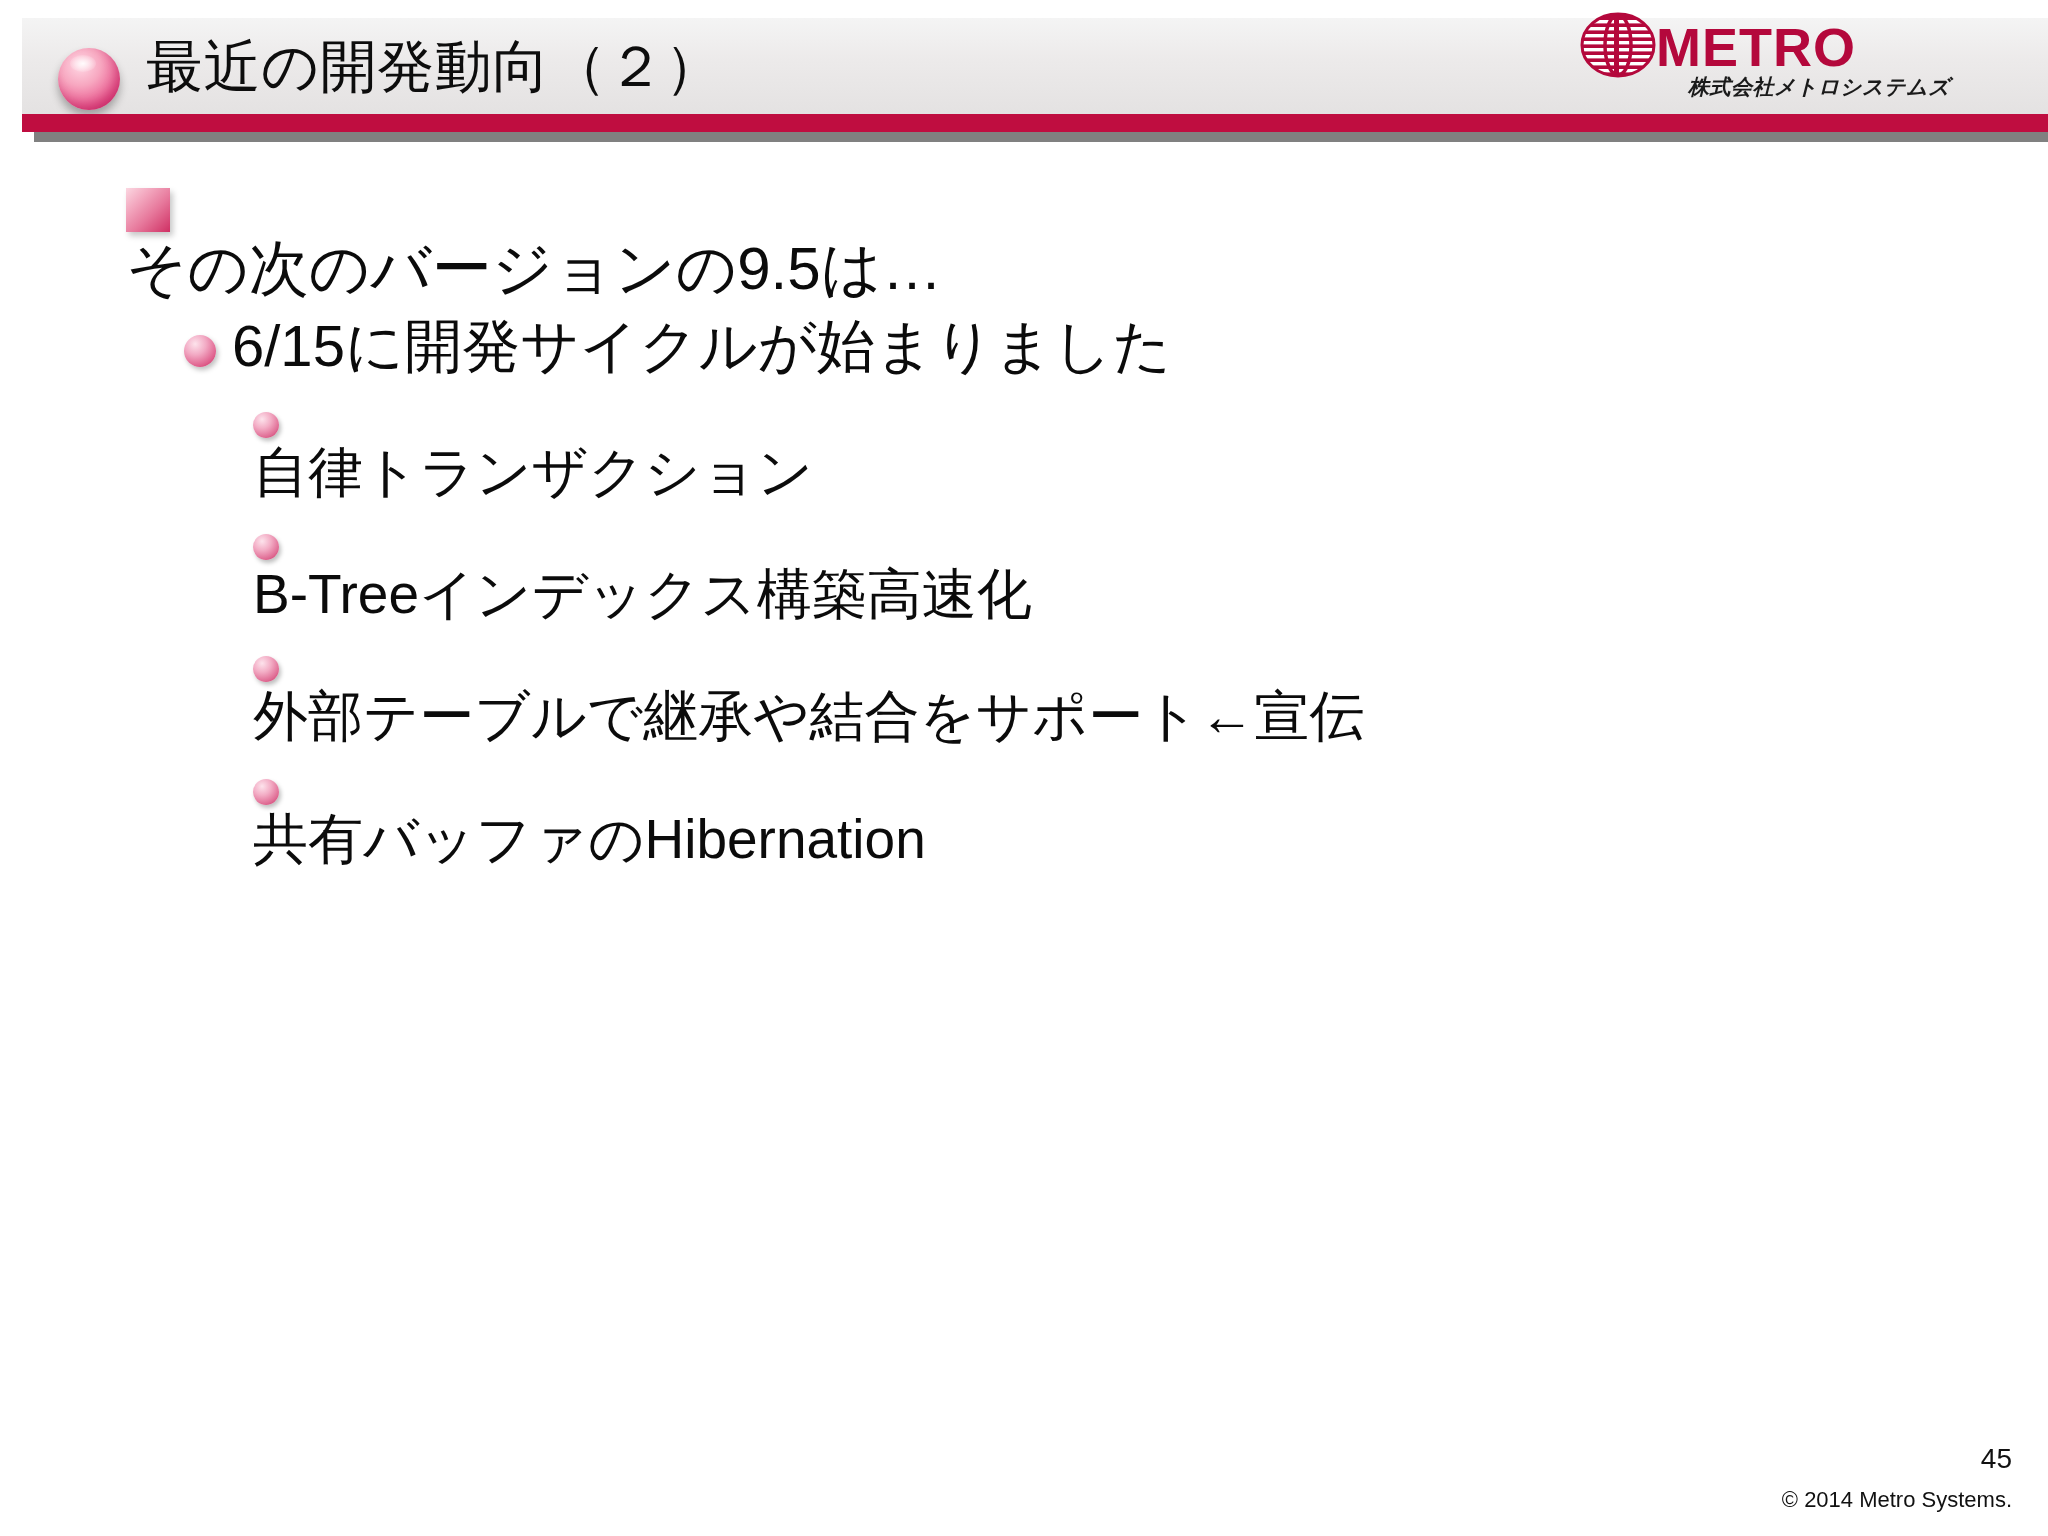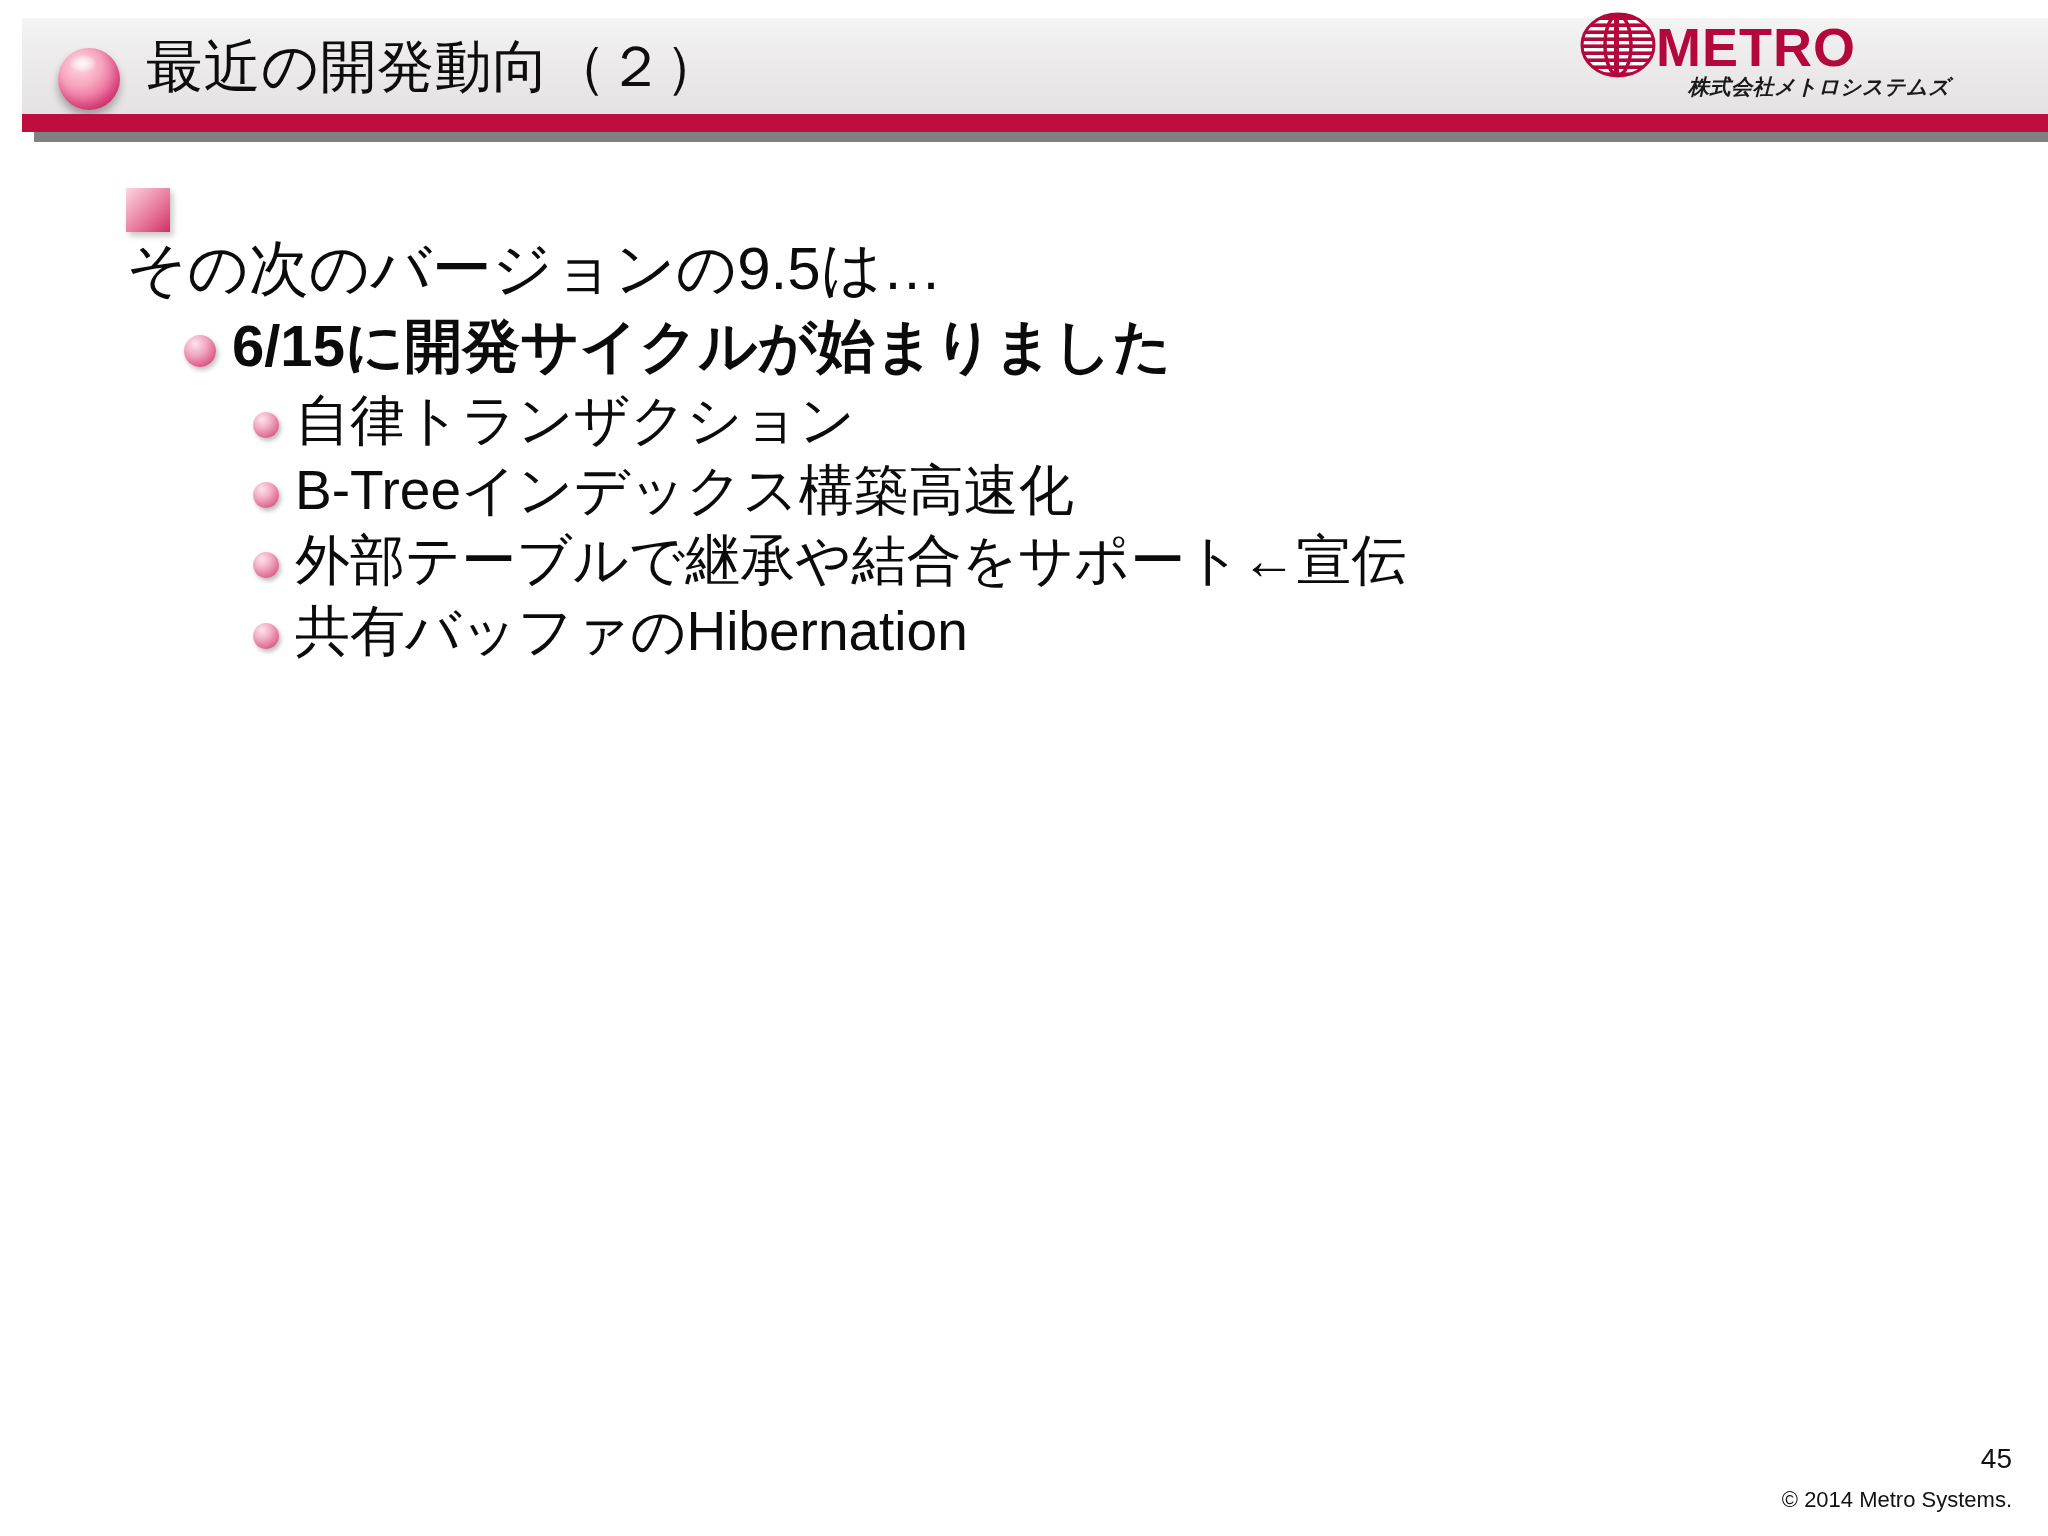--- a/index.html
+++ b/index.html
@@ -125,39 +125,39 @@
     background: linear-gradient(135deg, #fbd7e1 0%, #f3a9c0 28%, #e7799c 58%, #cf2f63 100%);
     box-shadow: 3px 4px 6px rgba(0,0,0,0.22);
   }
   .lvl1 .text {
     font-size: 60px;
     line-height: 1.22;
     color: #0b0b0b;
   }
 
   
-  .lvl2 { padding-left: 184px; margin-bottom: 4px; font-weight: bold; }
+  .lvl2 { padding-left: 184px; margin-bottom: 4px; }
   .lvl2 .marker {
     width: 32px;
     height: 32px;
     flex: 0 0 32px;
     margin-top: 24px;
     margin-right: 16px;
     border-radius: 50%;
     background: radial-gradient(circle at 35% 28%, #fde3ec 0%, #f2aac4 35%, #df5f8c 72%, #bc1a52 100%);
     box-shadow: 2px 3px 5px rgba(0,0,0,0.25);
   }
   .lvl2 .text {
     font-size: 58px;
     line-height: 1.22;
     color: #0b0b0b;
   }
 
   
-  .lvl3 { padding-left: 253px; margin-bottom: 2px; }
+  .lvl3 { padding-left: 253px; margin-bottom: 2px; flex-direction: column; }
   .lvl3 .marker {
     width: 26px;
     height: 26px;
     flex: 0 0 26px;
     margin-top: 26px;
     margin-right: 16px;
     border-radius: 50%;
     background: radial-gradient(circle at 35% 28%, #fde3ec 0%, #f3aec6 35%, #e06d95 70%, #c22a5c 100%);
     box-shadow: 2px 3px 4px rgba(0,0,0,0.25);
   }

